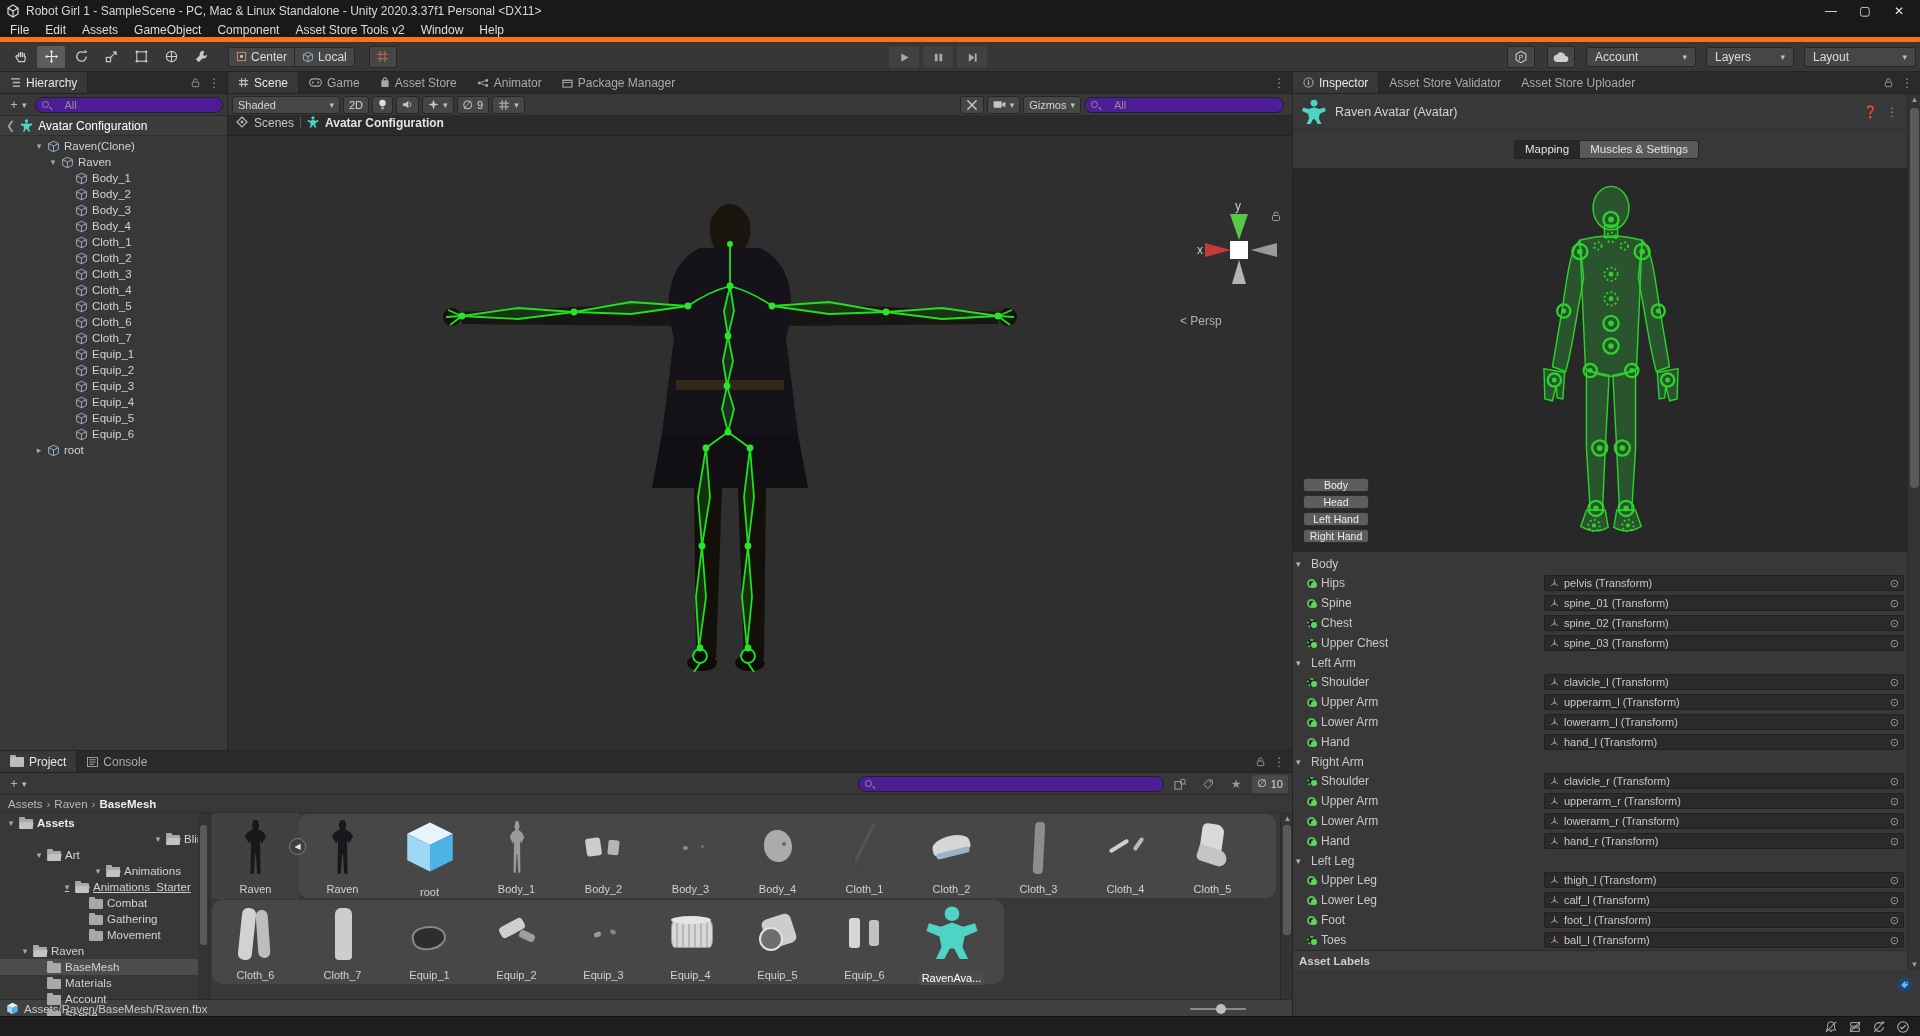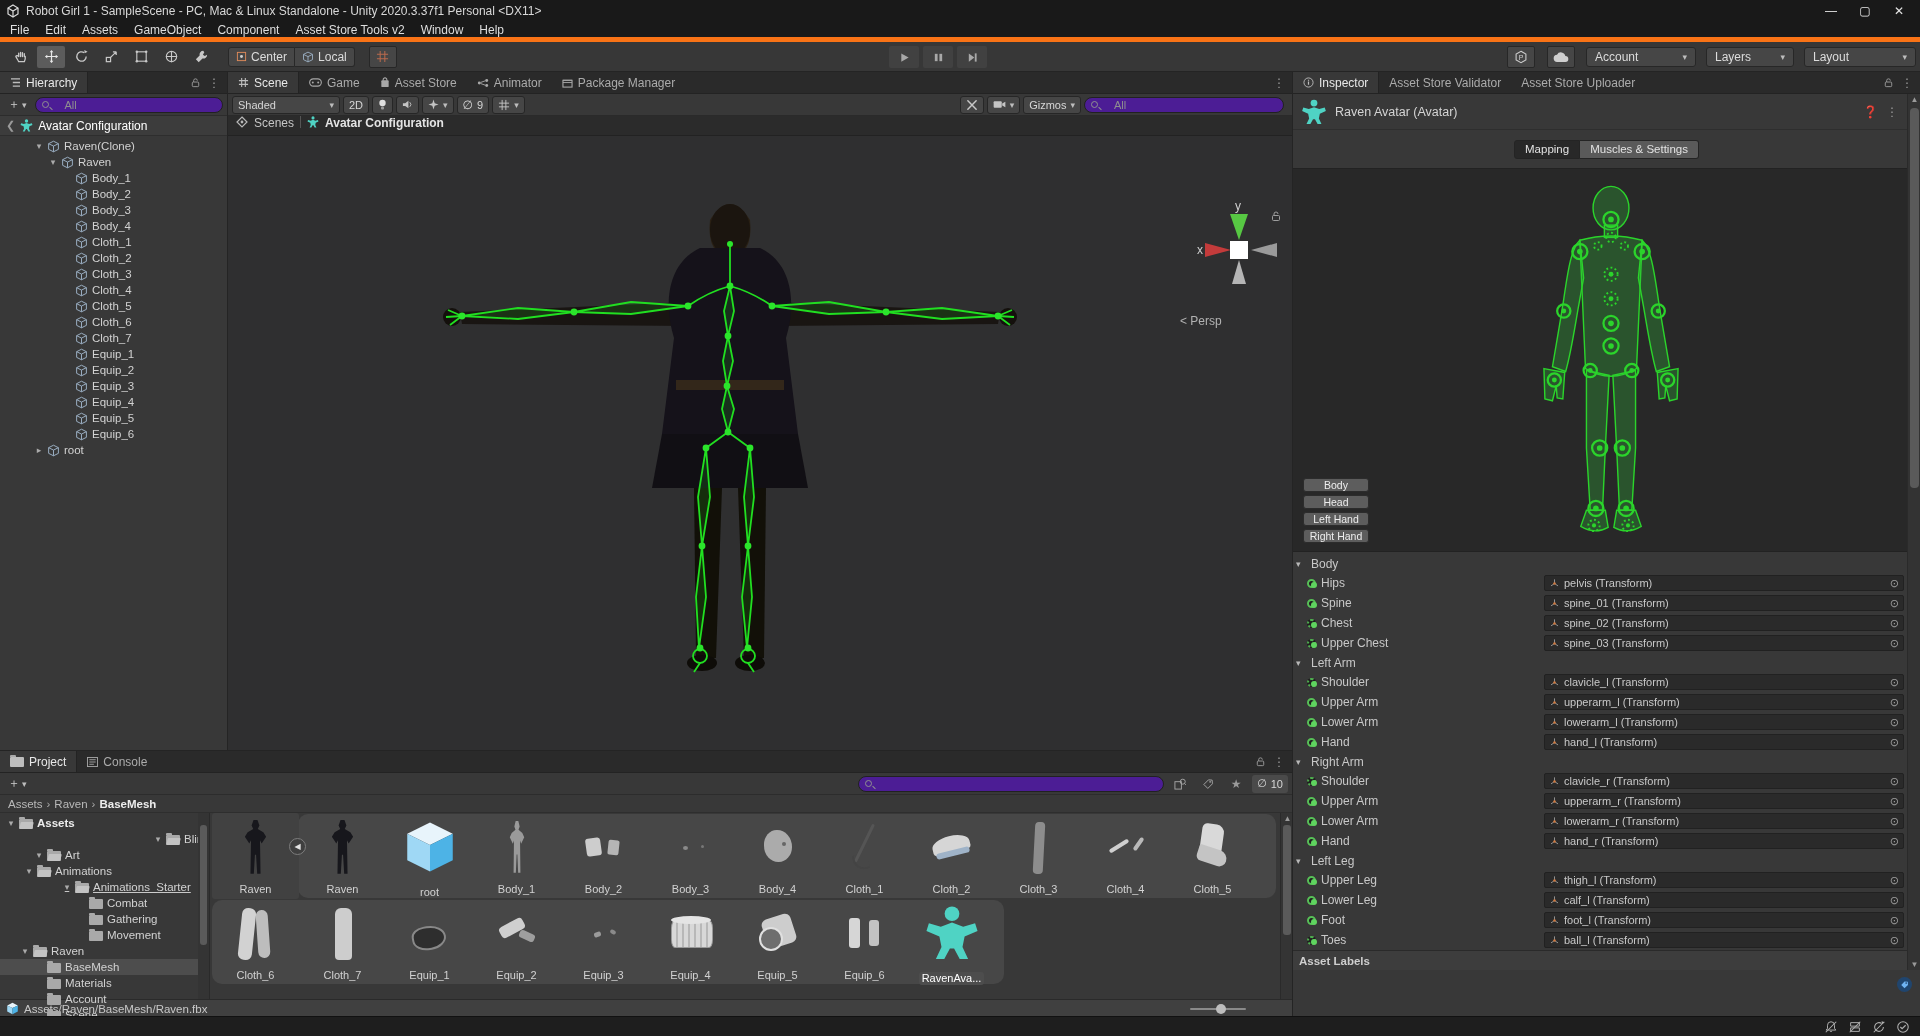--- a/index.html
+++ b/index.html
@@ -1164,21 +1164,21 @@
           <span class="folder open"></span>
           <span class="lbl">Blink</span>
         </div>
 
         <div class="trow" style="padding-left: 33px;">
           <span class="arrow open"></span>
           <span class="folder open"></span>
           <span class="lbl">Art</span>
         </div>
 
-        <div class="trow" style="padding-left: 23px;">
+        <div class="trow" style="padding-left: 68px; margin-left: 24px;">
           <span class="arrow open"></span>
           <span class="folder open"></span>
           <span class="lbl">Animations</span>
         </div>
 
         <div class="trow" style="padding-left: 61px; text-decoration: underline;">
           <span class="arrow open"></span>
           <span class="folder open"></span>
           <span class="lbl">Animations_Starter</span>
         </div>

